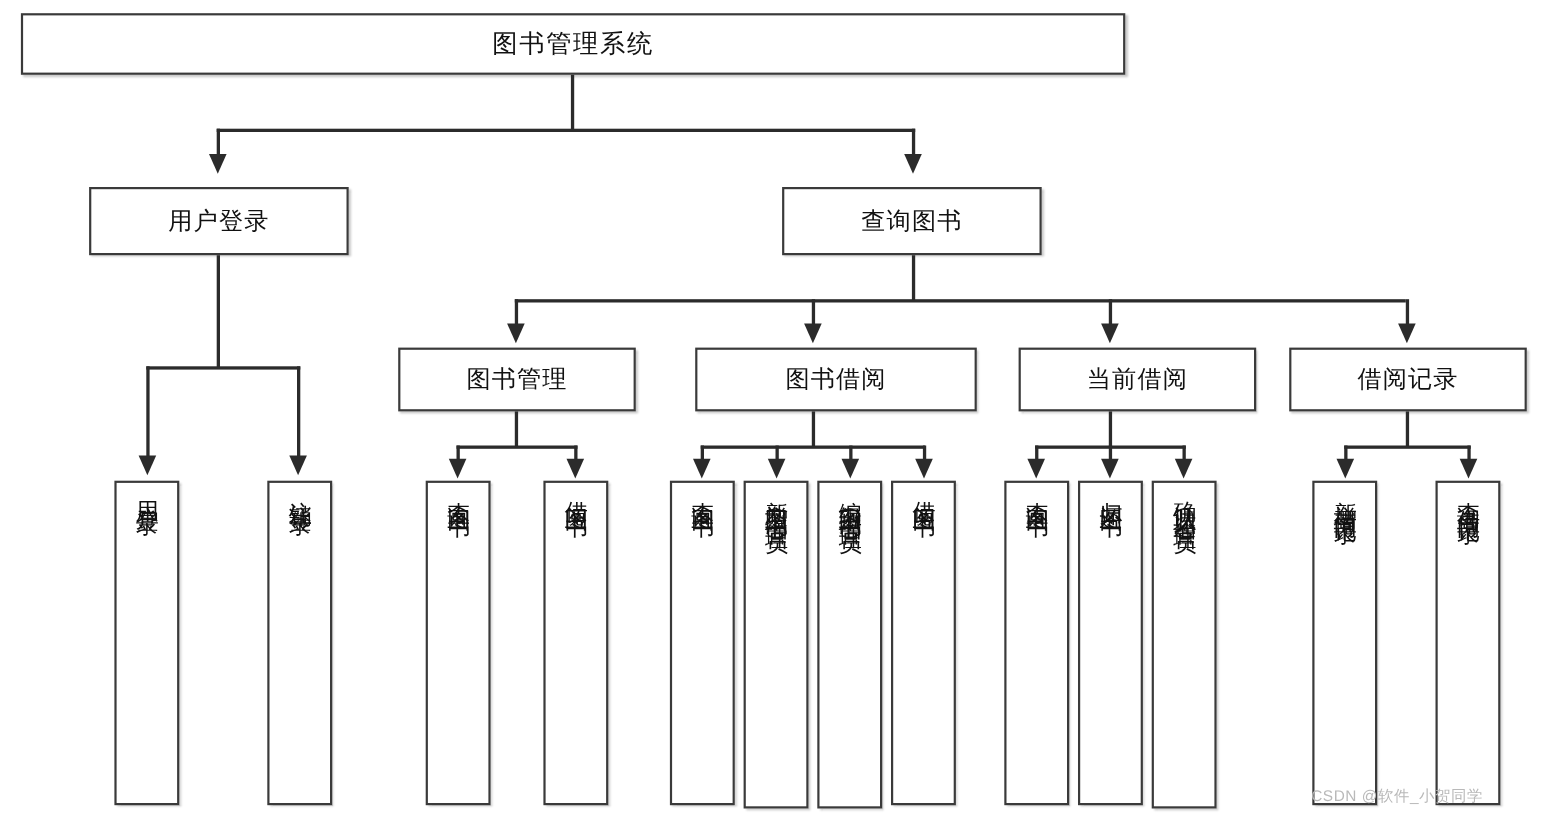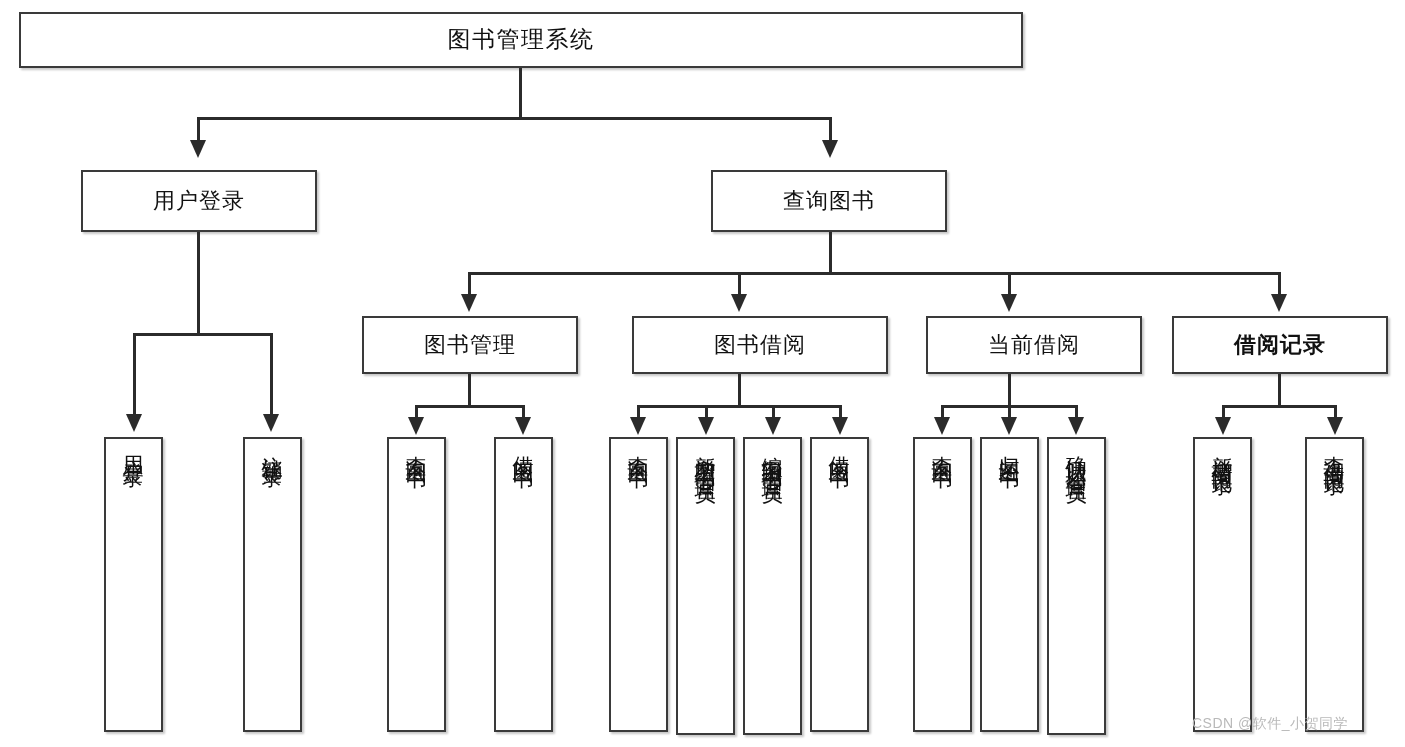--- a/index.html
+++ b/index.html
@@ -123,21 +123,21 @@
 
   <div class="node horiz" style="left:362px; top:316px; width:216px; height:58px;">
     <span class="label">图书管理</span>
   </div>
   <div class="node horiz" style="left:632px; top:316px; width:256px; height:58px;">
     <span class="label">图书借阅</span>
   </div>
   <div class="node horiz" style="left:902px; top:316px; width:216px; height:58px;margin-left:24px;">
     <span class="label">当前借阅</span>
   </div>
-  <div class="node horiz" style="left:1172px; top:316px; width:216px; height:58px;font-weight:bold;">
+  <div class="node horiz" style="left:1172px; top:316px; width:216px; height:58px;">
     <span class="label">借阅记录</span>
   </div>
 
   <div class="vline" style="left:468px; top:374px; width:3px; height:32px;"></div>
   <div class="hline" style="left:415px; top:405px; width:110px;"></div>
   <div class="vline" style="left:415px; top:405px; width:3px; height:16px;"></div>
   <div class="arrow" style="left:408px; top:417px;"></div>
   <div class="vline" style="left:522px; top:405px; width:3px; height:16px;"></div>
   <div class="arrow" style="left:515px; top:417px;"></div>
 

